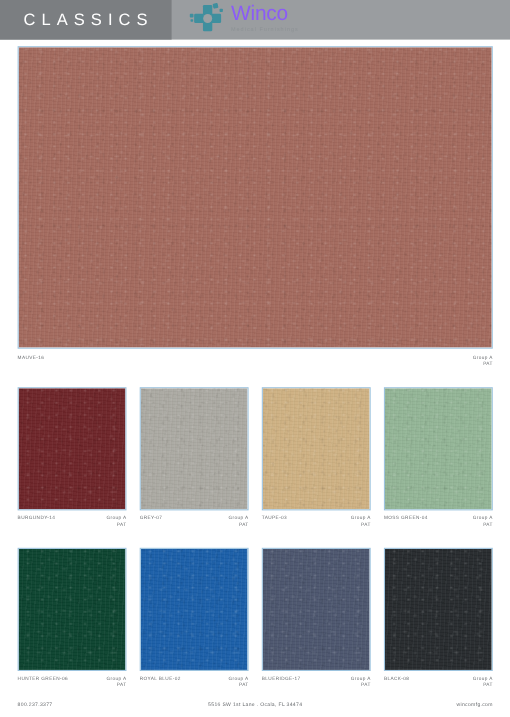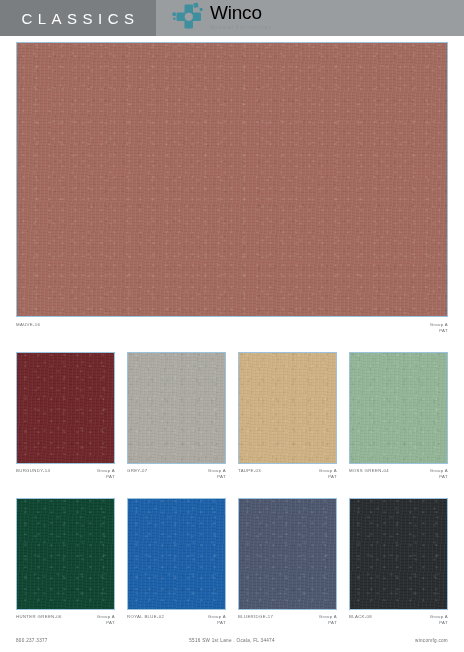--- a/index.html
+++ b/index.html
@@ -66,21 +66,21 @@
     flex: none;
   }
   .logo-words {
     display: flex;
     flex-direction: column;
     justify-content: flex-start;
     padding-top: 1px;
   }
   .logo-name {
     font-size: 19px;
-    color: #000000;
+    color: #8b5cf6;
     line-height: 20px;
     letter-spacing: -0.2px;
     font-family: "Liberation Sans", sans-serif;
   }
   .logo-tag {
     font-size: 5px;
     color: #8d9295;
     letter-spacing: 0.9px;
     line-height: 7px;
     margin-top: 1px;

